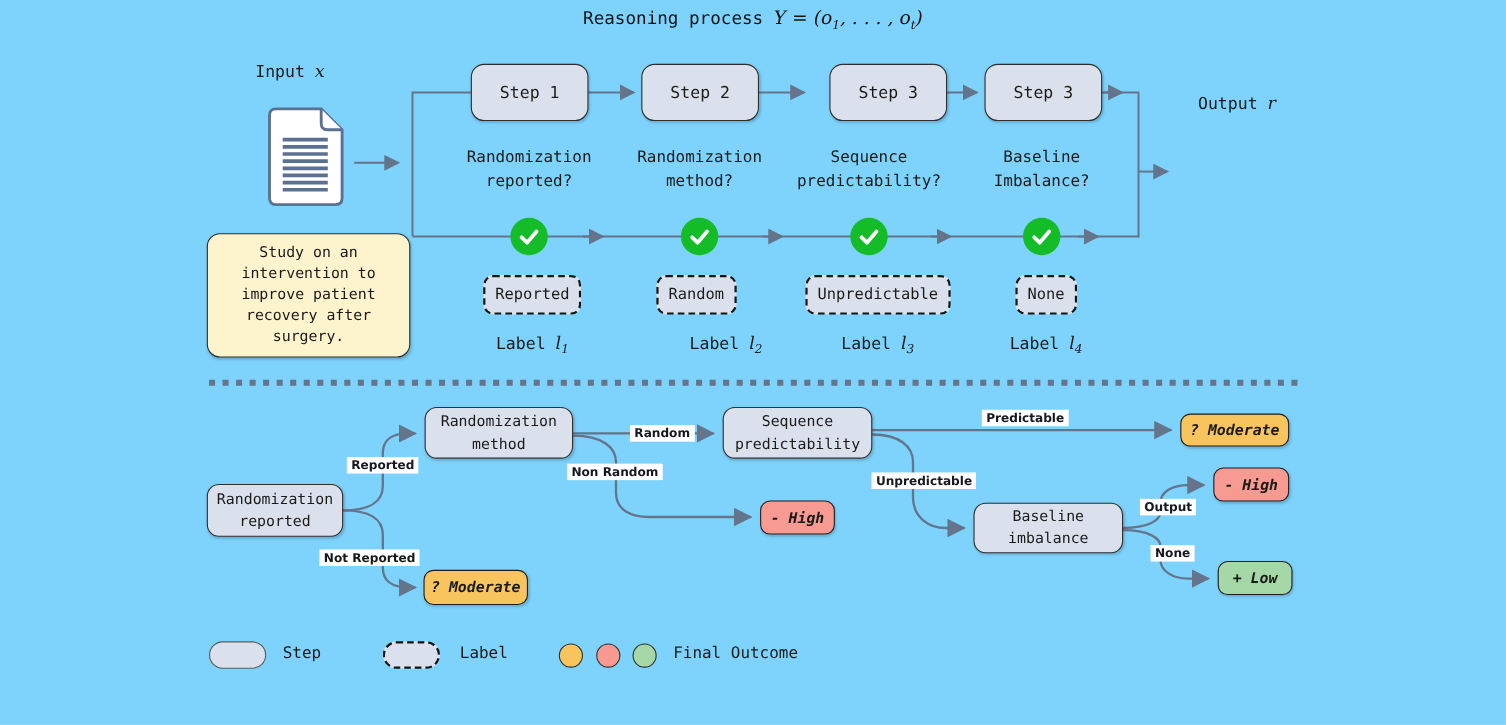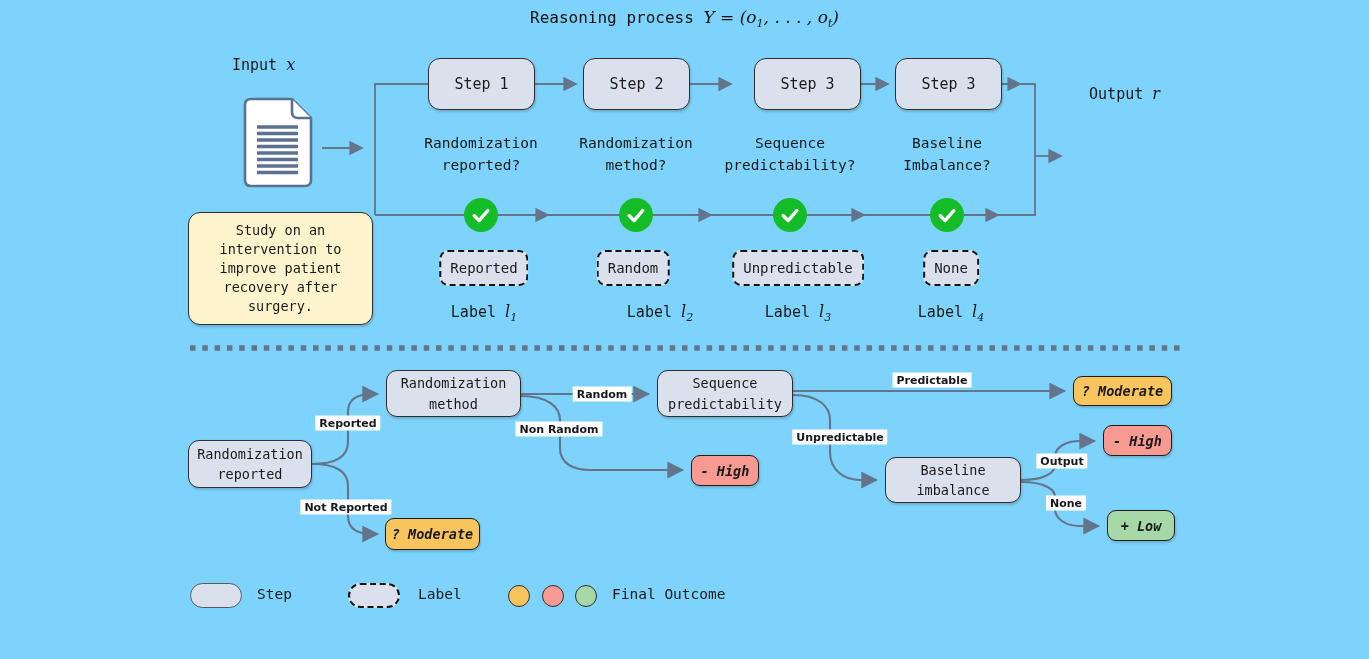--- a/index.html
+++ b/index.html
@@ -198,21 +198,21 @@
   <div class="abs ctr tnode z2" style="left:885px;top:457px;width:136px;height:46px;">Baseline
 imbalance</div>
 
   <div class="abs ctr outcome orange z2" style="left:385px;top:518px;width:95px;height:32px;">? Moderate</div>
   <div class="abs ctr outcome red z2" style="left:691px;top:455px;width:68px;height:31px;">- High</div>
   <div class="abs ctr outcome orange z2" style="left:1073px;top:376px;width:99px;height:30px;">? Moderate</div>
   <div class="abs ctr outcome red z2" style="left:1103px;top:425px;width:69px;height:31px;">- High</div>
   <div class="abs ctr outcome green z2" style="left:1107px;top:510px;width:68px;height:31px;">+ Low</div>
 
   <div class="abs elabel z3" style="left:348px;top:423px;">Reported</div>
-  <div class="abs elabel z3" style="left:346px;top:507px;">Not Reported</div>
+  <div class="abs elabel z3" style="left:336px;top:507px;">Not Reported</div>
   <div class="abs elabel z3" style="left:602px;top:394px;">Random</div>
   <div class="abs elabel z3" style="left:559px;top:429px;">Non Random</div>
   <div class="abs elabel z3" style="left:932px;top:380px;">Predictable</div>
   <div class="abs elabel z3" style="left:840px;top:437px;">Unpredictable</div>
   <div class="abs elabel z3" style="left:1062px;top:461px;">Output</div>
   <div class="abs elabel z3" style="left:1066px;top:503px;">None</div>
 
   <div class="abs legend-pill pill-solid z2" style="left:190px;"></div>
   <div class="abs legend-text z2" style="left:257px;">Step</div>
   <div class="abs legend-pill pill-dashed z2" style="left:348px;"></div>

